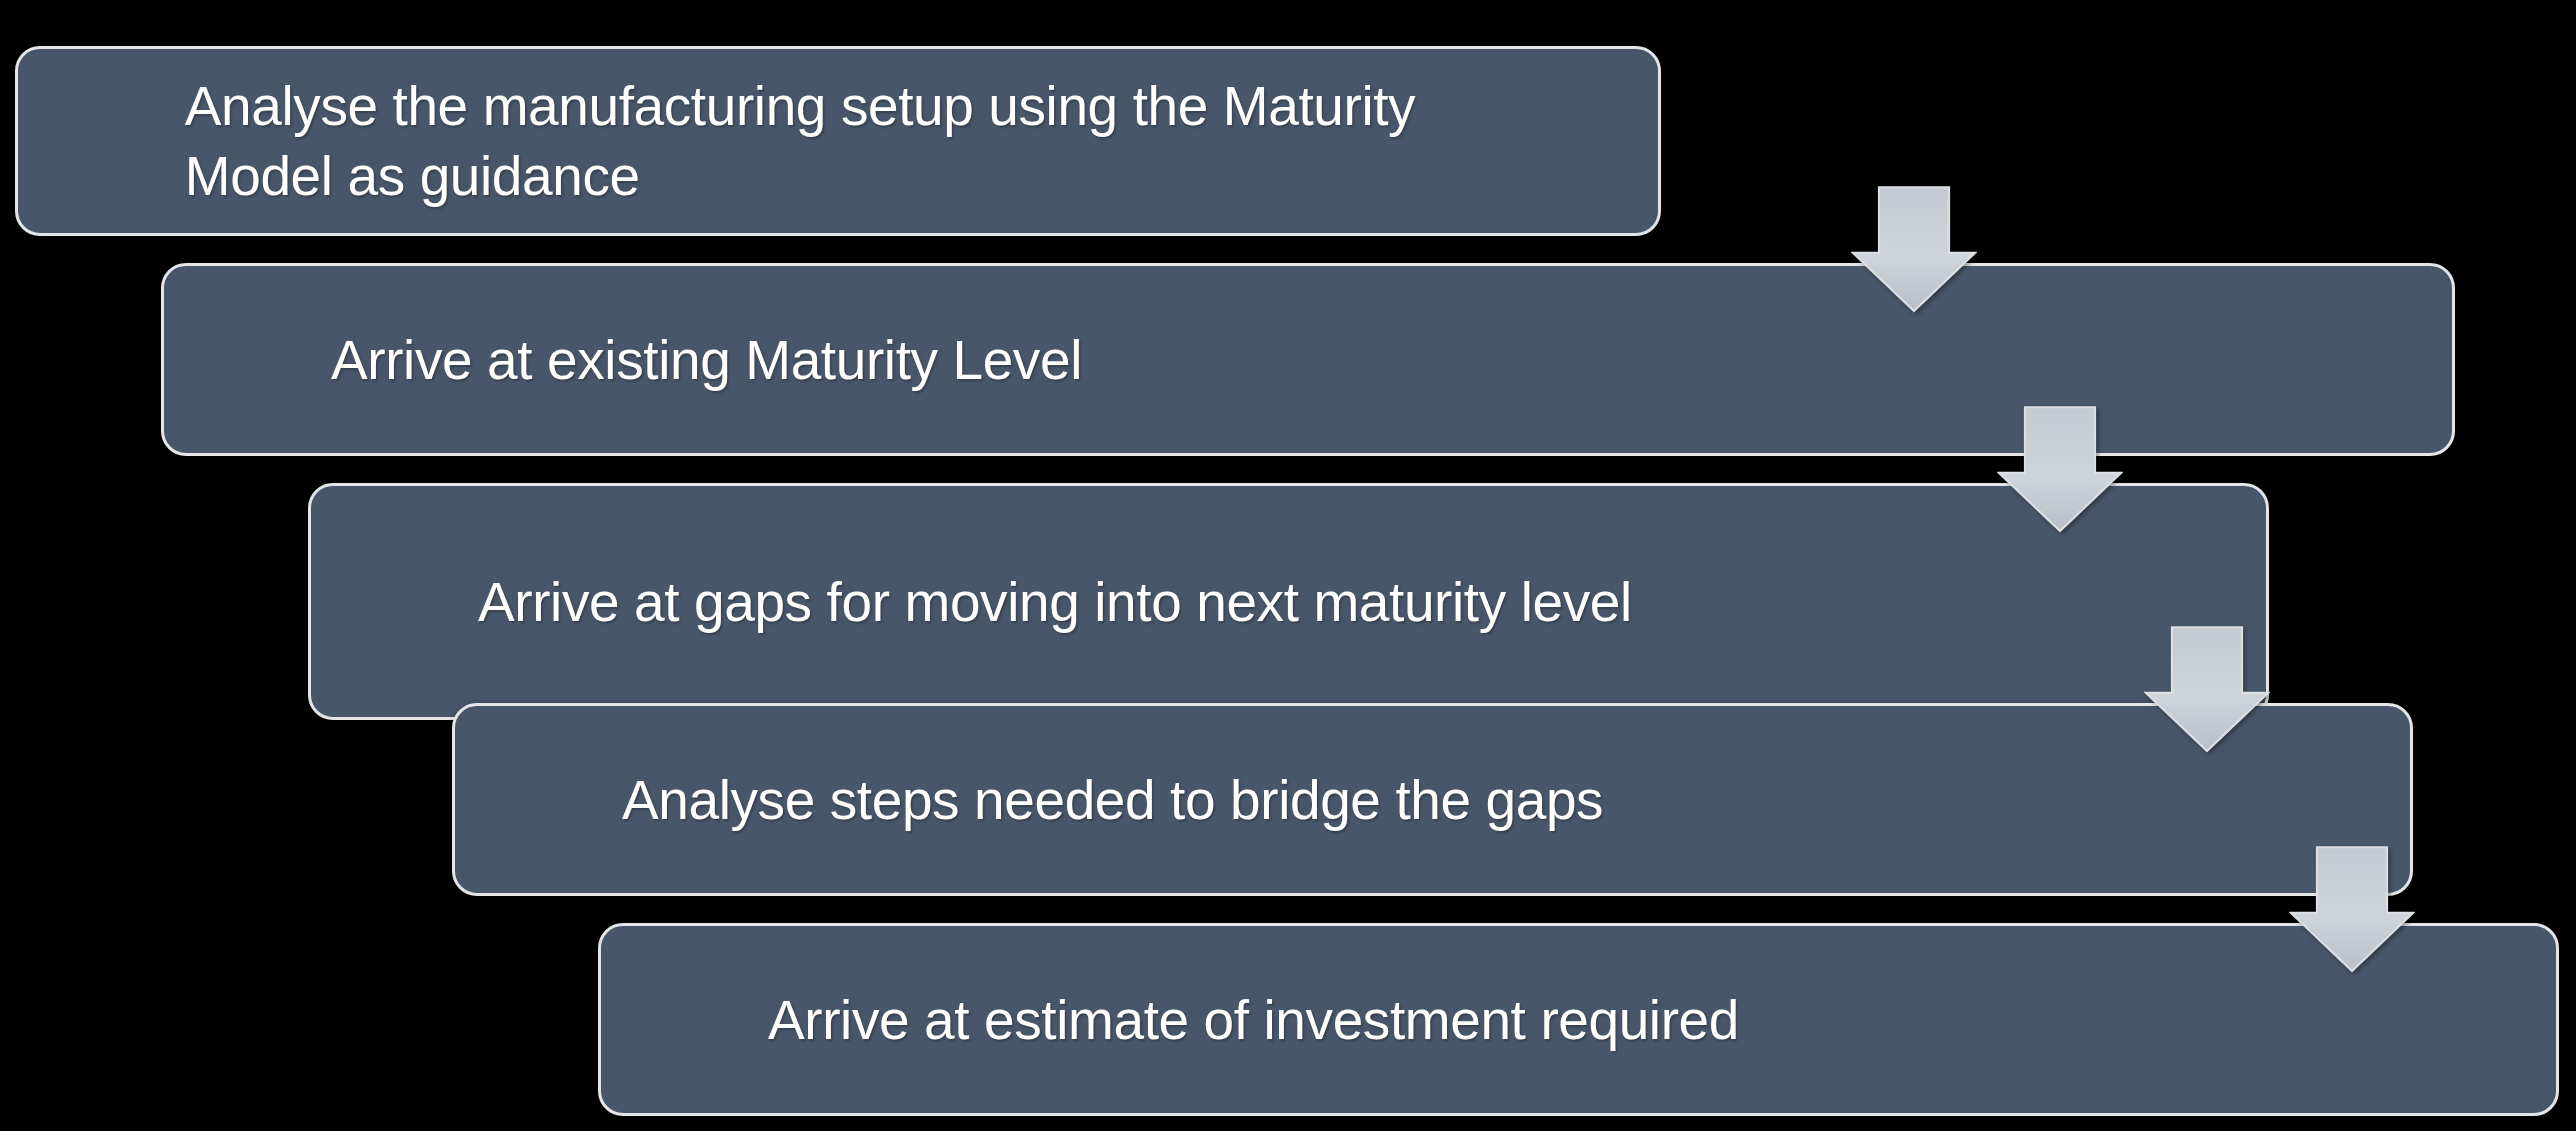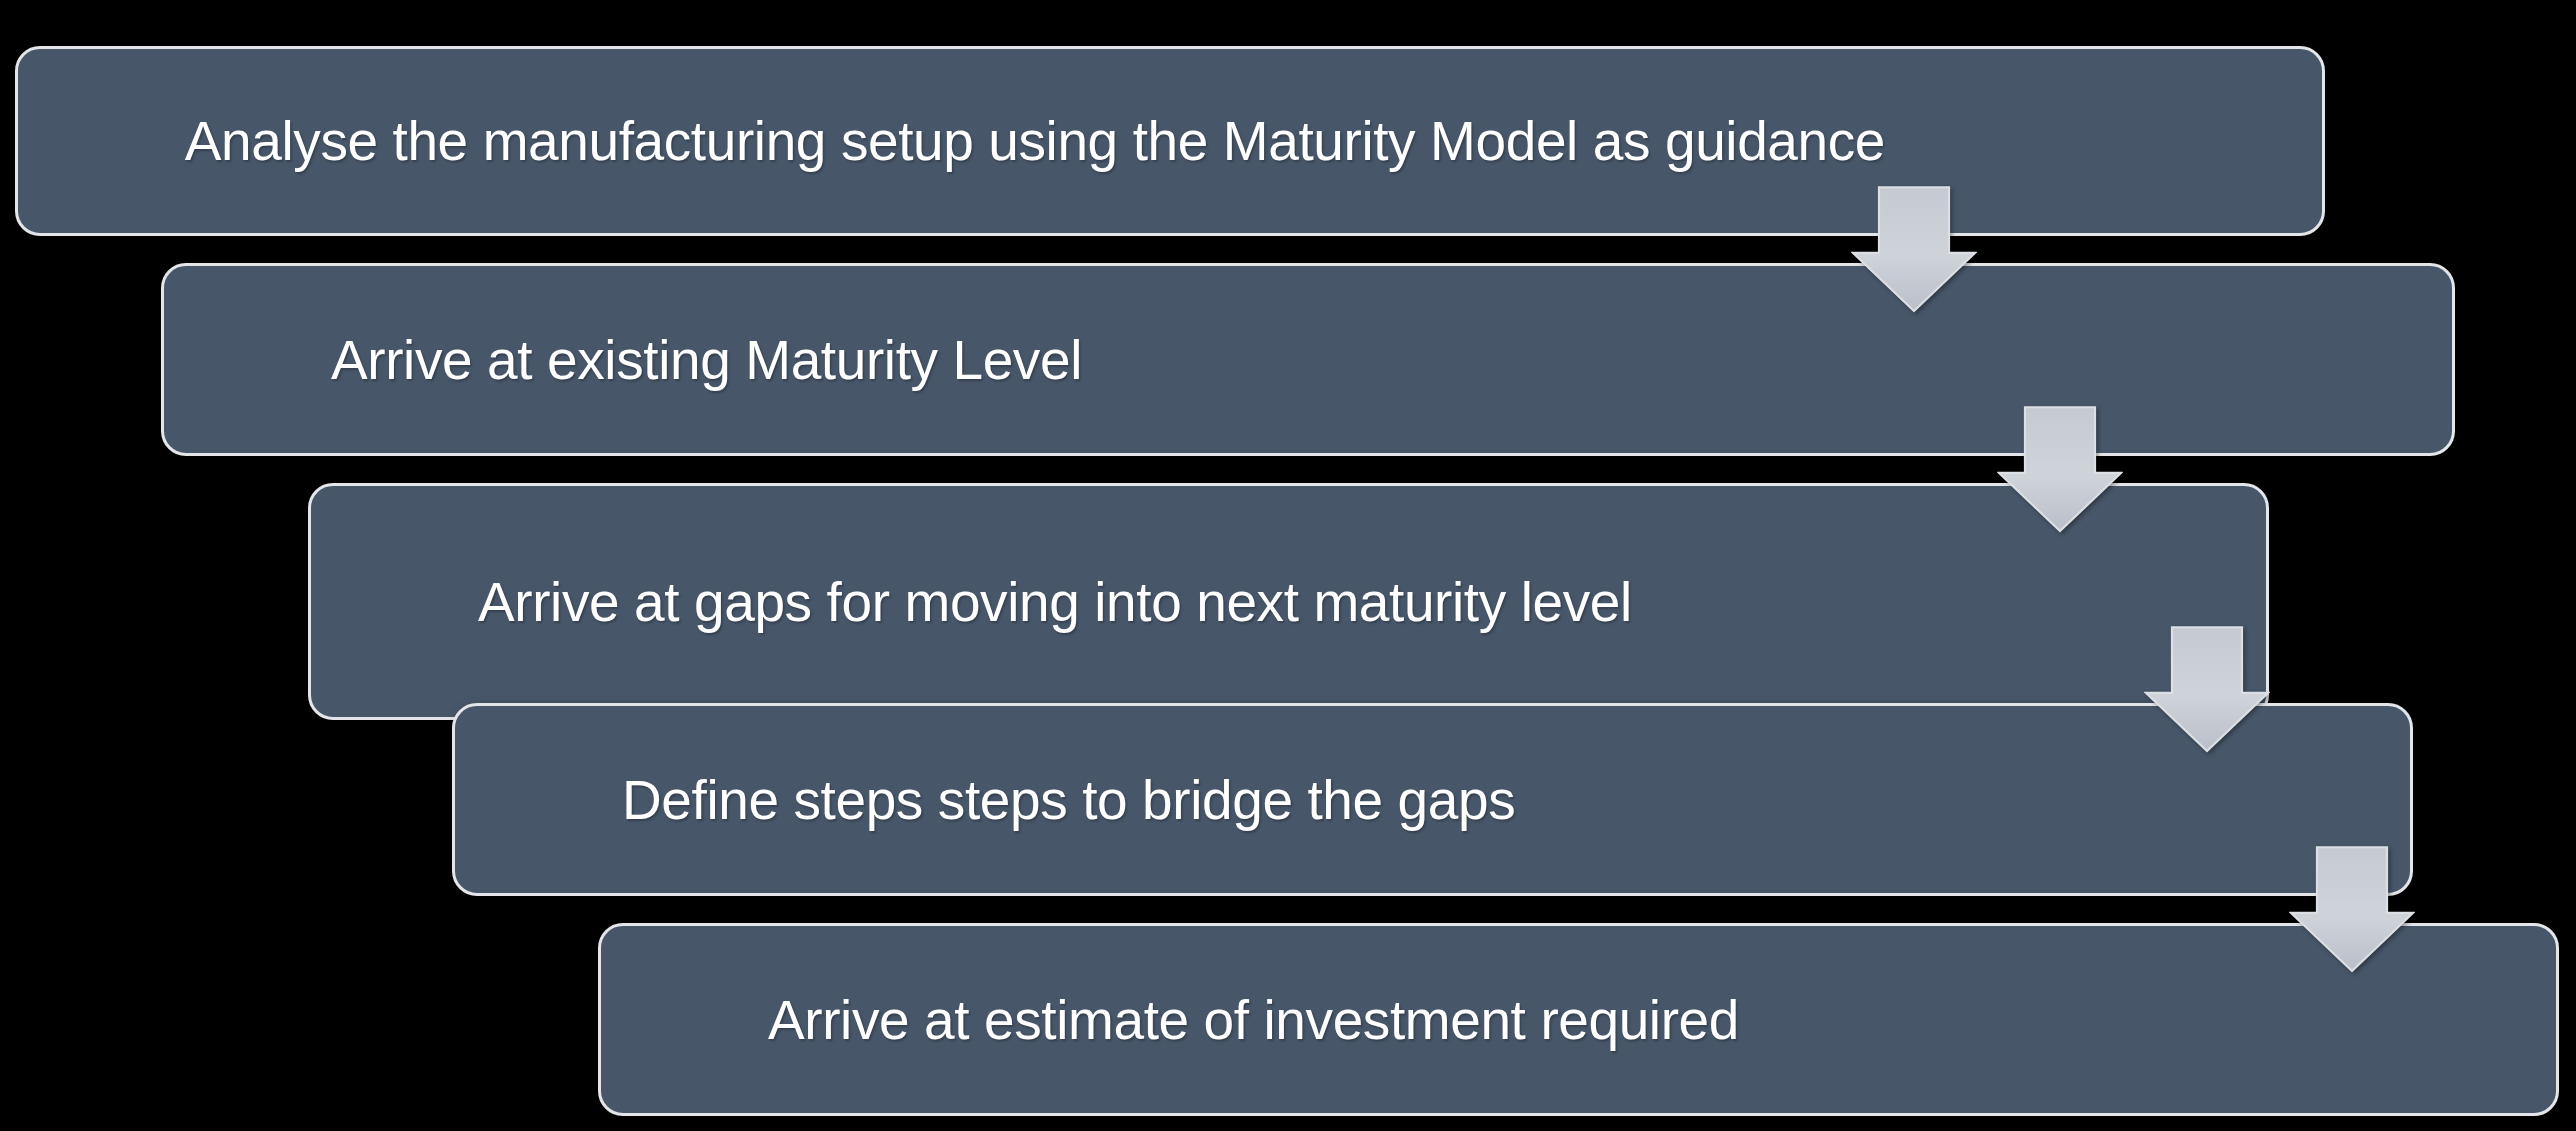--- a/index.html
+++ b/index.html
@@ -64,34 +64,34 @@
       <stop offset="0" style="stop-color:var(--arrow-fill-top)"></stop>
       <stop offset="0.5" style="stop-color:var(--arrow-fill-mid)"></stop>
       <stop offset="0.58" style="stop-color:var(--arrow-fill-mid)"></stop>
       <stop offset="1" style="stop-color:var(--arrow-fill-bottom)"></stop>
     </linearGradient>
   </defs>
 </svg>
 
 <div class="canvas">
 
-  <div class="step-box" style="left:14.8px;top:46px;width:2310px;height:190px;">
+  <div class="step-box" style="left:14.8px;top:46px;width:1646px;height:190px;">
     <div class="step-label">Analyse the manufacturing setup using the Maturity Model as guidance</div>
   </div>
 
   <div class="step-box" style="left:161px;top:263px;width:2294px;height:193px;">
     <div class="step-label">Arrive at existing Maturity Level</div>
   </div>
 
   <div class="step-box" style="left:308px;top:483px;width:1961px;height:237px;">
     <div class="step-label">Arrive at gaps for moving into next maturity level</div>
   </div>
 
   <div class="step-box" style="left:452px;top:703px;width:1961px;height:193px;">
-    <div class="step-label">Define steps steps to bridge the gaps</div>
+    <div class="step-label">Analyse steps needed to bridge the gaps</div>
   </div>
 
   <div class="step-box" style="left:598px;top:923px;width:1961px;height:193px;align-items:center;">
     <div class="step-label">Arrive at estimate of investment required</div>
   </div>
 
   <svg class="down-arrow" style="left:1851px;top:186px;" viewBox="0 0 171 172">
     <path d="M38,1.5 H133 V90.5 H168.5 L85.5,169.5 L2.5,90.5 H38 Z"></path>
   </svg>
 

